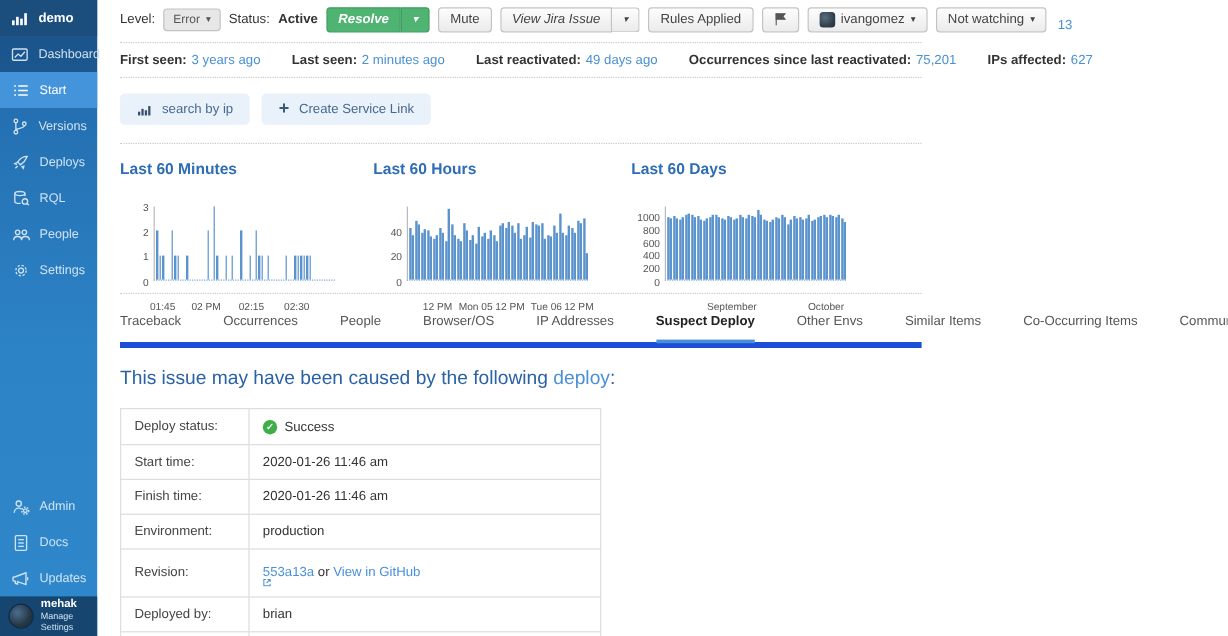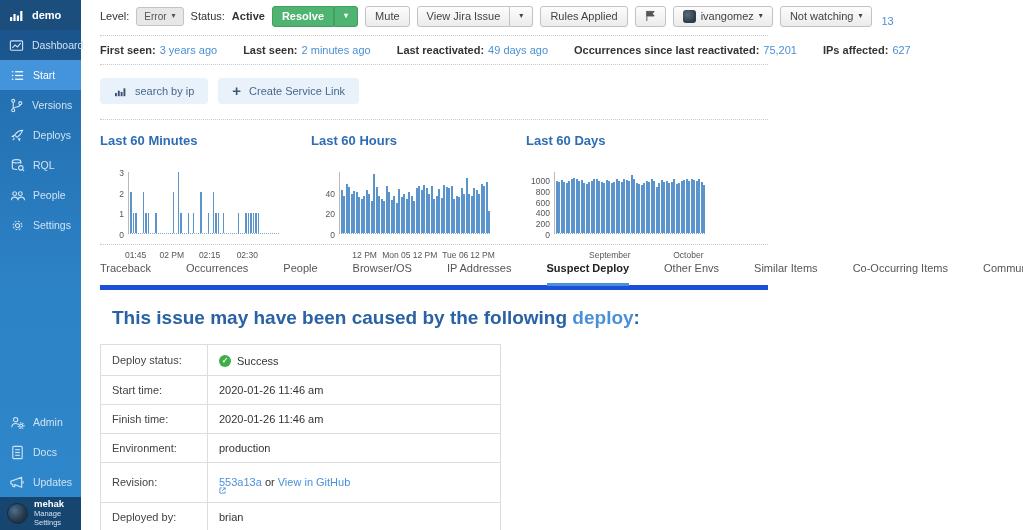--- a/index.html
+++ b/index.html
@@ -36,21 +36,21 @@
   
   .toolbar { display:flex; align-items:center; height:24px; margin-top:4px; gap:7px; font-size:11px; }
   .lbl { color:#333; }
   .strong { font-weight:bold; }
   .btn { display:inline-flex; align-items:center; gap:5px; background:linear-gradient(#fdfdfd,#ebebeb);
     border:1px solid #c3c3c3; border-radius:3px; padding:0 9px; font-size:11px; color:#444;
     height:21px; cursor:pointer; white-space:nowrap; }
   .btn.small { padding:0 7px; height:19px; font-size:10px; background:#e7e7e7; color:#555; }
   .caret { font-size:8px; line-height:1; }
   .btn-group { display:inline-flex; }
-  .btn-group .btn { border-radius:0; }
+  .btn-group .btn { border-radius:0;font-style:italic; }
   .btn-group .btn:first-child { border-radius:3px 0 0 3px; }
   .btn-group .btn:last-child { border-radius:0 3px 3px 0; border-left-width:0; }
   .btn.green { background:#4fb372; border-color:#3fa061; color:#fff; font-weight:bold; }
   .btn.green.caret-part { border-left:1px solid #3fa061; }
   .right-tools { margin-left:auto; display:flex; align-items:flex-end; gap:7px; }
   .mini-avatar { width:13px; height:13px; border-radius:3px;
     background:radial-gradient(circle at 35% 35%, #5a6d7d 0%, #2c3a46 70%); }
   .count-link { color:#4a90d2; font-size:11px; text-decoration:none; padding-left:2px; }
   
   .stats { display:flex; align-items:center; gap:26px; height:28px; font-size:11px; white-space:nowrap; }
@@ -79,21 +79,21 @@
   .chart-block:nth-child(2) .bar,
   .chart-block:nth-child(3) .bar { width:2px; margin-left:0.5px; }
   .xlabels { position:absolute; left:28px; top:78px; width:151px; height:12px; font-size:8.5px; color:#555; }
   .xlabels span { position:absolute; transform:translateX(-50%); white-space:nowrap; }
   
   .tabs { display:flex; gap:35px; margin-top:8px; border-bottom:5px solid #1d4ed8;
     font-size:11px; color:#555; white-space:nowrap;text-align:right; }
   .tab { padding:9px 0; cursor:pointer; }
   .tab.active { color:#222; font-weight:bold; border-bottom:3px solid #4a90d9; margin-bottom:-1px; }
   
-  .heading { font-size:19px; font-weight:bold; color:#2a62a5; margin:17px 12px 15px; }
+  .heading { font-size:16px; font-weight:normal; color:#2a62a5; margin:17px 0 15px; }
   .heading a { color:#4a90d9; text-decoration:none; }
   .deploy-table { border-collapse:collapse; width:401px; font-size:11px; color:#333; }
   .deploy-table td { border:1px solid #ddd; padding:8px 11px; vertical-align:middle; height:29px; }
   .deploy-table td.k { width:107px; color:#444; }
   .success { display:inline-flex; align-items:center; gap:6px; }
   .check { width:12px; height:12px; border-radius:50%; background:#3fae49; color:#fff; font-size:8px;
     display:inline-flex; align-items:center; justify-content:center; font-weight:bold; }
   .link { color:#4a90d9; text-decoration:none; }
   .ext { vertical-align:super; margin-left:1px; }
   svg { display:block; }

